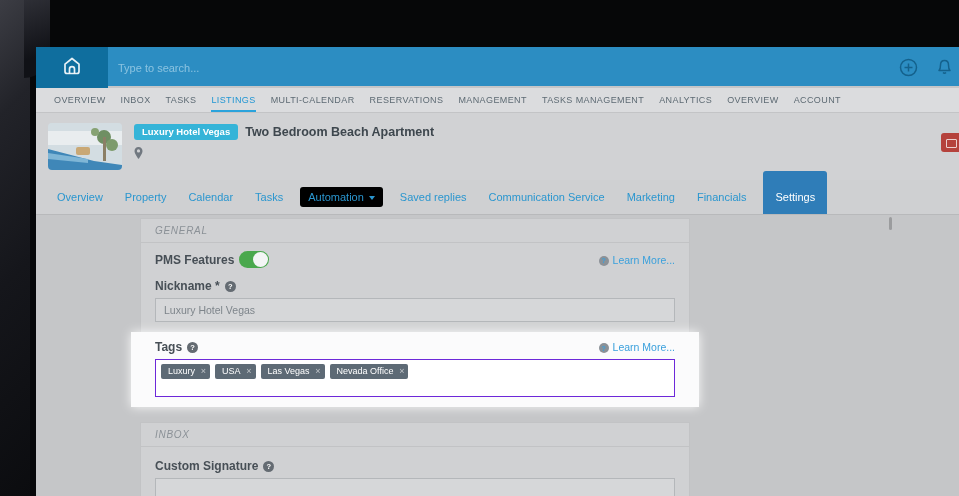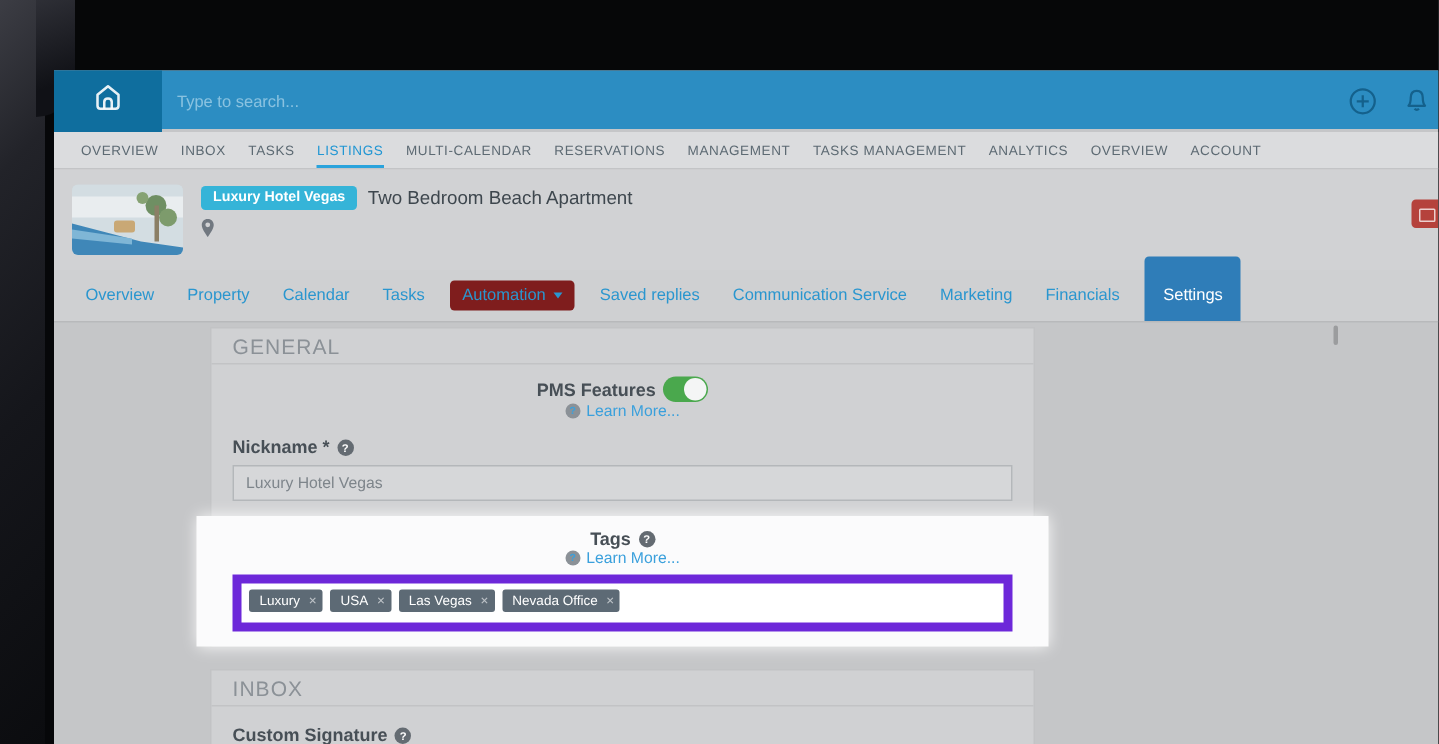--- a/index.html
+++ b/index.html
@@ -58,39 +58,39 @@
   .thumb{
     position:absolute; left:12px; top:10px; width:74px; height:47px;
     border-radius:4px; overflow:hidden; background:#cfd8dc;
   }
   .prop-text{ position:absolute; left:98px; top:11px; }
   .prop-row1{ display:flex; align-items:center; gap:7px; }
   .prop-badge{
     background:#35b4d8; color:#fff; font-size:9.5px; font-weight:bold;
     padding:2px 8px 3px; border-radius:3px; white-space:nowrap; cursor:pointer;
   }
-  .prop-title{ font-size:12.5px; font-weight:normal; color:#3e474e; }
+  .prop-title{ font-size:12.5px; font-weight:bold; color:#3e474e; }
   .prop-row2{ display:flex; align-items:center; gap:4px; margin-top:5px; }
   .prop-address{ font-size:11px; color:#7b838a; }
   .red-badge{
     position:absolute; right:0; top:20px; width:18px; height:19px;
     background:#b5423c; border-radius:3px 0 0 3px; cursor:pointer;
   }
   .red-badge::after{
     content:""; position:absolute; left:5px; top:6px; width:9px; height:7px;
     border:1px solid rgba(255,255,255,.75); border-radius:1px;
   }
 
   
   .subtabs{
     position:absolute; left:0; top:133px; right:0; height:34px; background:#cfd0d2;
     display:flex; align-items:center; gap:12px; padding-left:16px;
   }
   .subtab{ font-size:11px; color:#2a96cf; cursor:pointer; white-space:nowrap; padding:4px 5px; }
-  .subtab.pill{ background:#7f1d1d; border-radius:3px; padding:4px 8px; }
+  .subtab.pill{ background:#000000; border-radius:3px; padding:4px 8px; }
   .subtab.btn{ background:#2f7db8; color:#fff; border-radius:3px; padding:20px 12px; }
   .caret{
     display:inline-block; margin-left:5px; width:0; height:0; vertical-align:middle;
     border-left:3.5px solid transparent; border-right:3.5px solid transparent;
     border-top:4px solid #2a96cf;
   }
 
   
   .content{
     position:absolute; left:0; top:167px; right:0; bottom:0;
@@ -104,34 +104,35 @@
     background:#9b9c9e; border-radius:2px;
   }
 
   .col{ position:absolute; left:104px; top:3px; width:550px; }
   .panel{
     background:#d0d1d3; border:1px solid #c2c3c5;
   }
   .panel + .panel{ margin-top:14px; }
   .sec-head{
     height:24px; line-height:24px; padding:0 14px;
-    font-size:14px; letter-spacing:.7px; color:#8b9197;
+    font-size:10px; letter-spacing:.7px; color:#8b9197;
     border-bottom:1px solid #c2c3c5;
+    font-style:italic;
   }
   .sec-body{ padding:8px 14px 0; }
 
-  .row-between{ display:flex; align-items:center; justify-content:space-between;flex-direction:column; }
+  .row-between{ display:flex; align-items:center; justify-content:space-between; }
   .field-label{ font-size:12px; font-weight:bold; color:#474f56; display:flex; align-items:center; gap:5px; }
   .help{
     width:11px; height:11px; border-radius:50%; background:#646b72; color:#fff;
     font-size:7.5px; font-weight:bold; display:inline-flex; align-items:center; justify-content:center;
     cursor:pointer; flex:0 0 auto;
   }
   .help::after{ content:"?"; }
-  .learn-more{ display:flex; align-items:center; gap:4px; cursor:pointer; }
+  .learn-more{ display:flex; align-items:flex-end; gap:4px; cursor:pointer; }
   .learn-more .help{ background:#8b9197; width:10px; height:10px; font-size:7px; }
   .learn-more span{ font-size:10.5px; color:#3aa0dc; }
 
   .toggle{
     width:30px; height:17px; border-radius:9px; background:#4aa84d; position:relative; cursor:pointer;
   }
   .toggle .knob{
     position:absolute; right:1px; top:1px; width:15px; height:15px; border-radius:50%; background:#f4f5f5;
   }
 
@@ -140,21 +141,21 @@
     margin-top:5px; width:100%; height:24px; border:1px solid #b4b7ba; background:#d6d7d9;
     font-family:"Liberation Sans",sans-serif; font-size:10.5px; color:#7e858b; padding:0 8px; outline:none;
   }
 
   
   .tags-section{
     margin:10px -24px 0 -24px; background:#fbfbfc; padding:8px 24px 10px;
     box-shadow:0 0 10px rgba(255,255,255,.9);
   }
   .tags-box{
-    margin-top:5px; background:#ffffff; border:6px solid #6d28d9; height:38px;
+    margin-top:5px; background:#ffffff; border:1px solid #6d28d9; height:38px;
     padding:4px 5px; display:flex; align-items:flex-start; gap:5px; cursor:text;
   }
   .tag{
     background:#5d6a75; color:#fff; font-size:9px; line-height:15px;
     padding:0 15px 0 7px; border-radius:2px; position:relative; white-space:nowrap; cursor:default;
   }
   .tag .tag-x{
     position:absolute; right:4px; top:0; color:rgba(255,255,255,.6); font-size:9px; cursor:pointer;
   }
   .tag .tag-x::after{ content:"\00d7"; }

